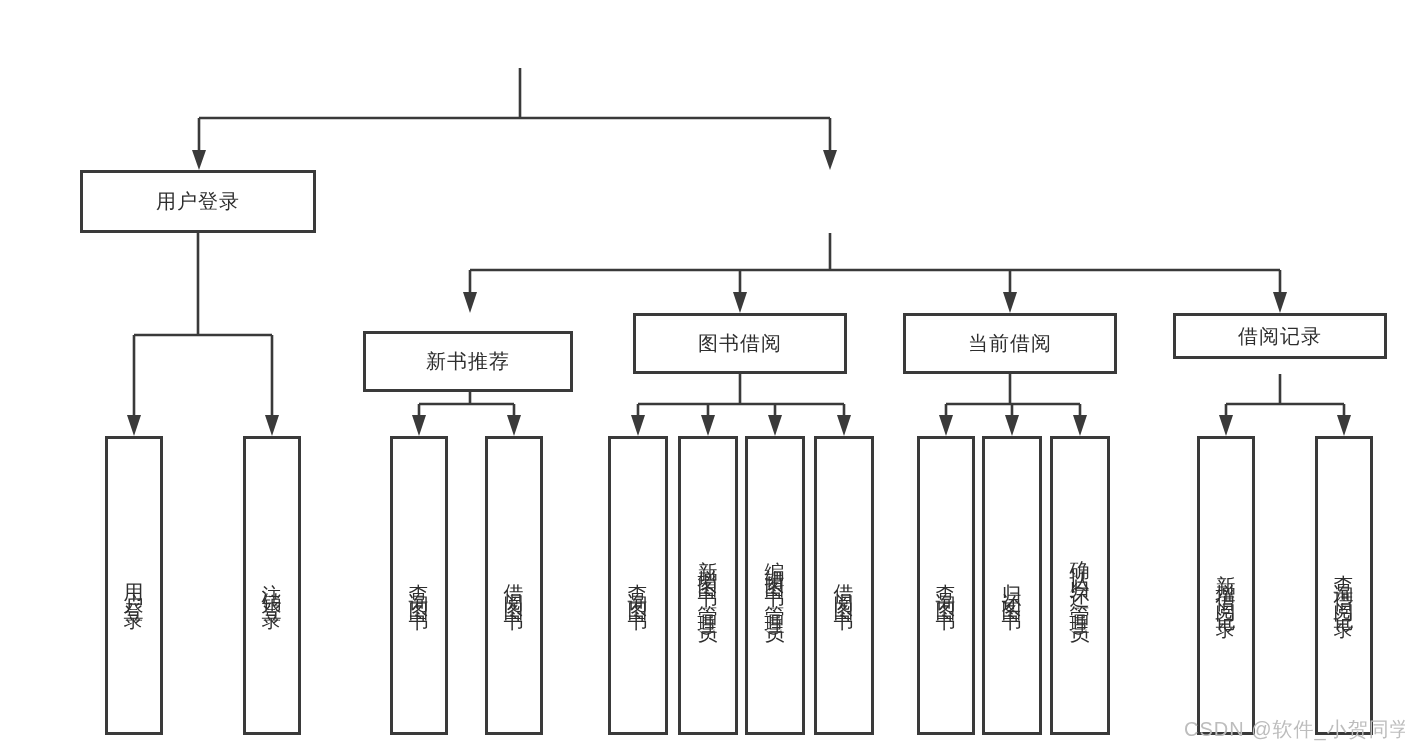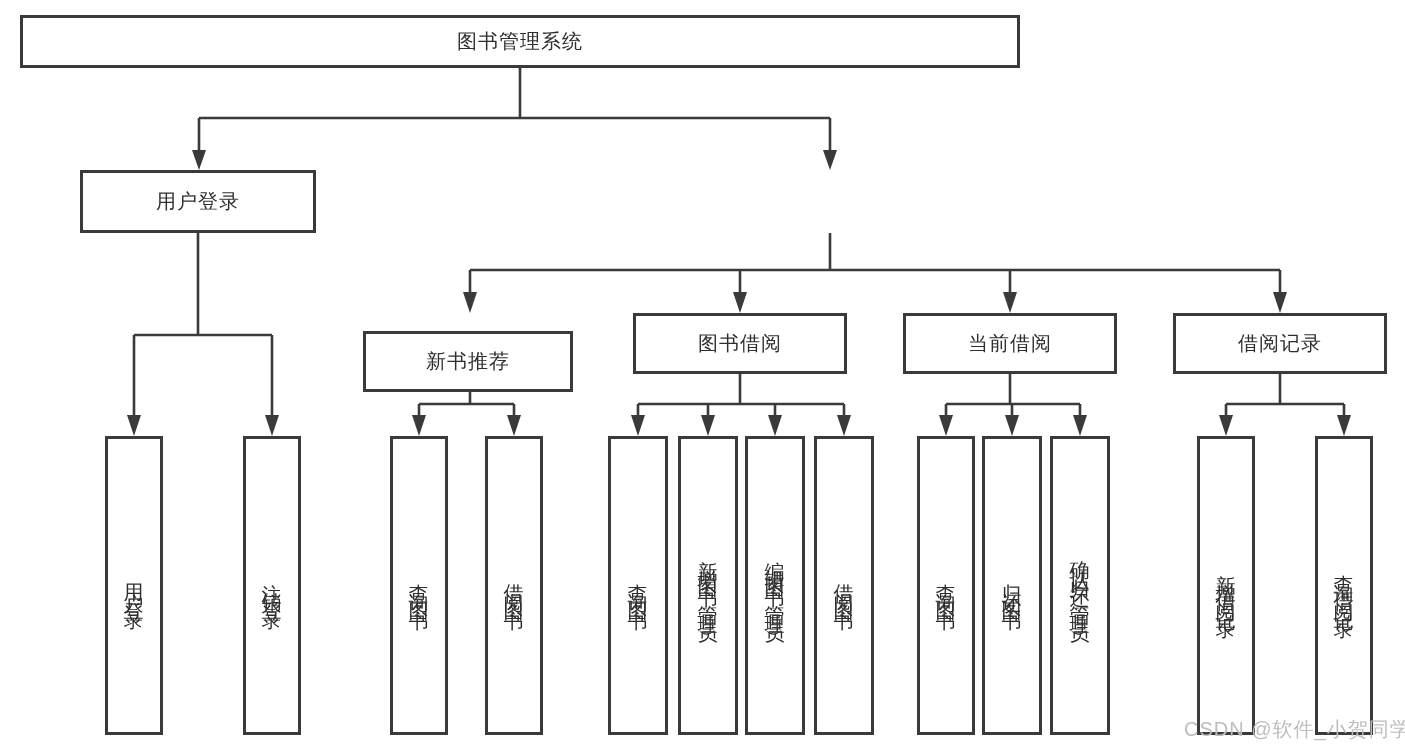--- a/index.html
+++ b/index.html
@@ -36,21 +36,21 @@
     text-orientation:mixed;
     letter-spacing:9px;
     line-height:1;
   }
   .root  {left:20px;  top:15px;  width:1000px; height:53px;}
   .lv2-a {left:80px;  top:170px; width:236px;  height:63px;}
   .lv2-b {left:712px; top:170px; width:236px;  height:63px;}
   .lv3-a {left:363px; top:331px; width:210px;  height:61px;}
   .lv3-b {left:633px; top:313px; width:214px;  height:61px;}
   .lv3-c {left:903px; top:313px; width:214px;  height:61px;}
-  .lv3-d {left:1173px;top:313px; width:214px;  height:61px;font-family:Liberation Mono, monospace;}
+  .lv3-d {left:1173px;top:313px; width:214px;  height:46px;font-family:Liberation Mono, monospace;}
   .leaf  {top:436px; height:299px;}
   .lf1 {left:105px; width:58px;}
   .lf2 {left:243px; width:58px;}
   .lf3 {left:390px; width:58px;}
   .lf4 {left:485px; width:58px;}
   .lf5 {left:608px; width:60px;}
   .lf6 {left:678px; width:60px;}
   .lf7 {left:745px; width:60px;}
   .lf8 {left:814px; width:60px;}
   .lf9 {left:917px; width:58px;}
@@ -101,21 +101,20 @@
     <path d="M1010 374 V404 M946 404 H1080 M946 404 V418 M1012 404 V418 M1080 404 V418"></path>
     <polygon points="939,415 953,415 946,436"></polygon>
     <polygon points="1005,415 1019,415 1012,436"></polygon>
     <polygon points="1073,415 1087,415 1080,436"></polygon>
 
     <path d="M1280 374 V404 M1226 404 H1344 M1226 404 V418 M1344 404 V418"></path>
     <polygon points="1219,415 1233,415 1226,436"></polygon>
     <polygon points="1337,415 1351,415 1344,436"></polygon>
   </svg>
 
-  <div class="node h root">图书管理系统</div>
 
   <div class="node h lv2-a">用户登录</div>
 
   <div class="node h lv3-a">新书推荐</div>
   <div class="node h lv3-b">图书借阅</div>
   <div class="node h lv3-c">当前借阅</div>
   <div class="node h lv3-d">借阅记录</div>
 
   <div class="node v leaf lf1">
       <span>用户登录</span>

